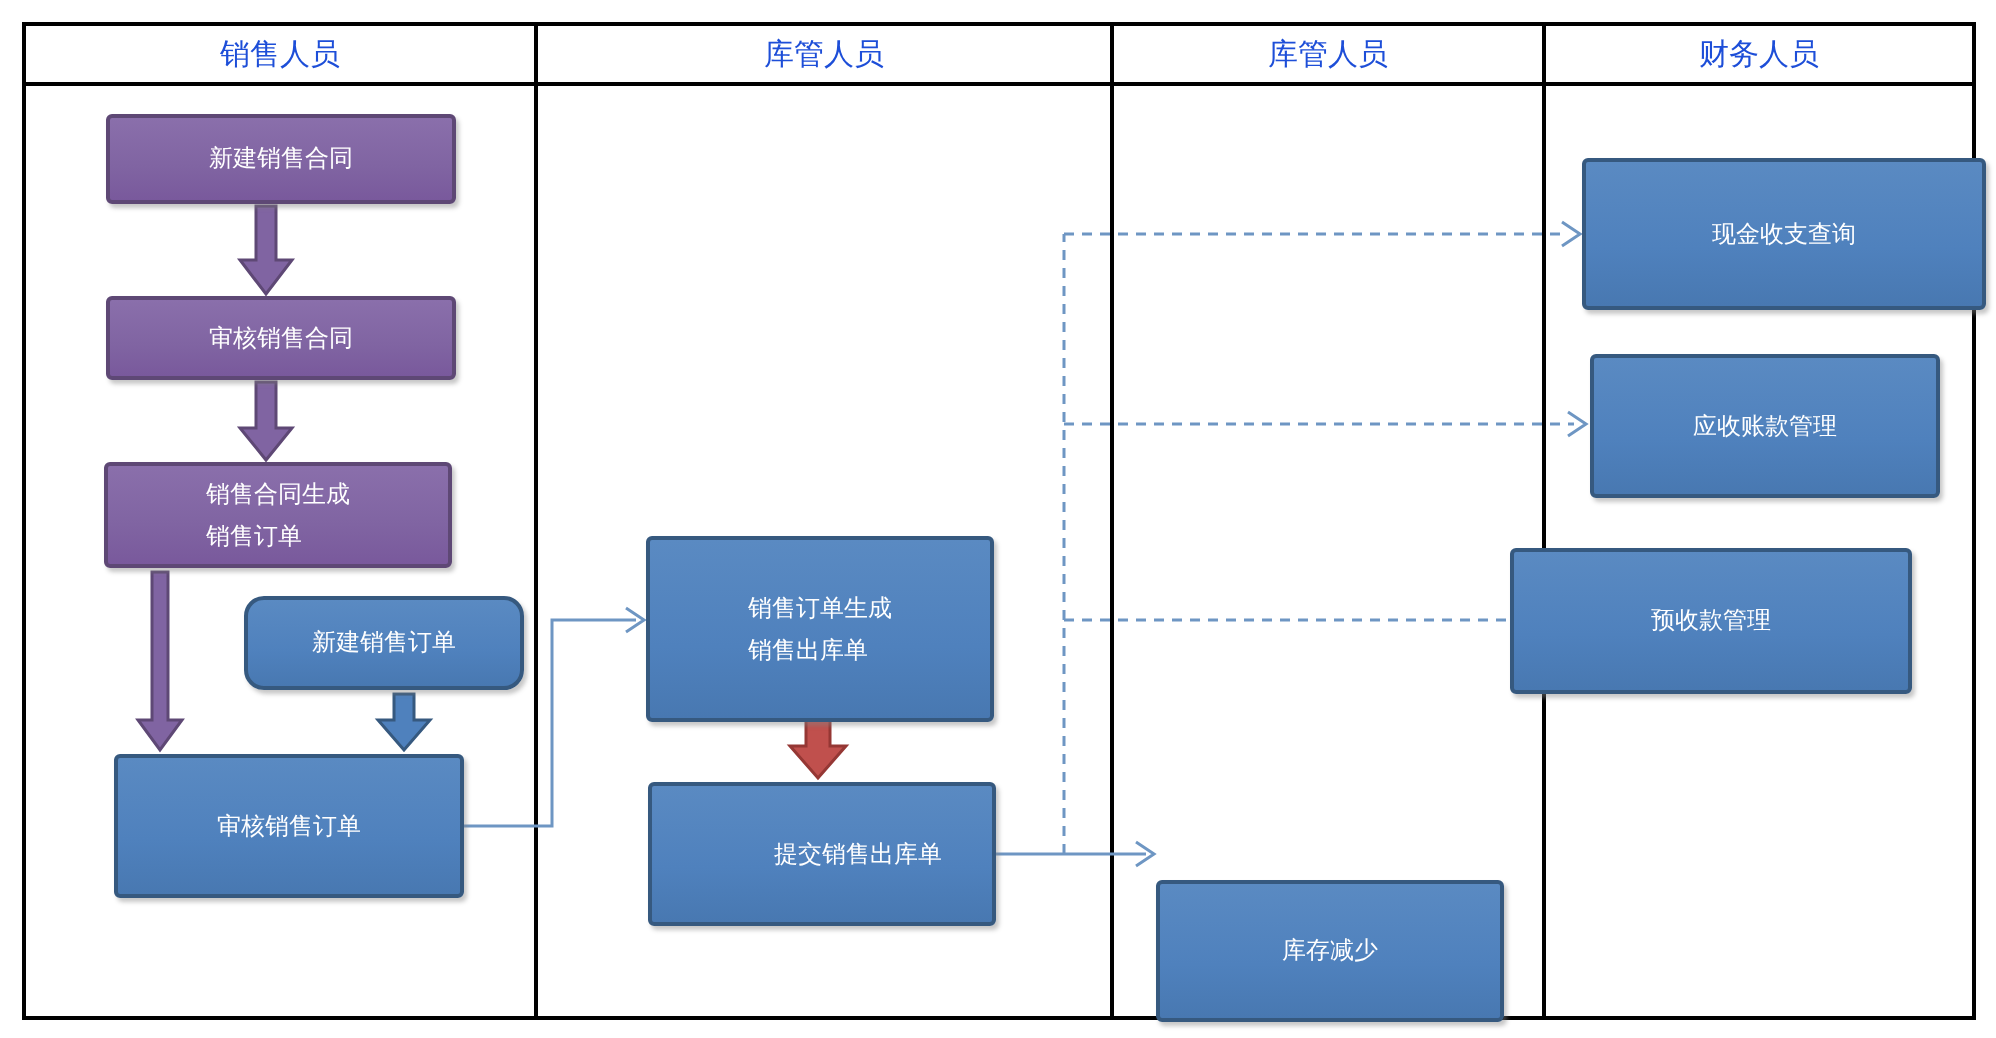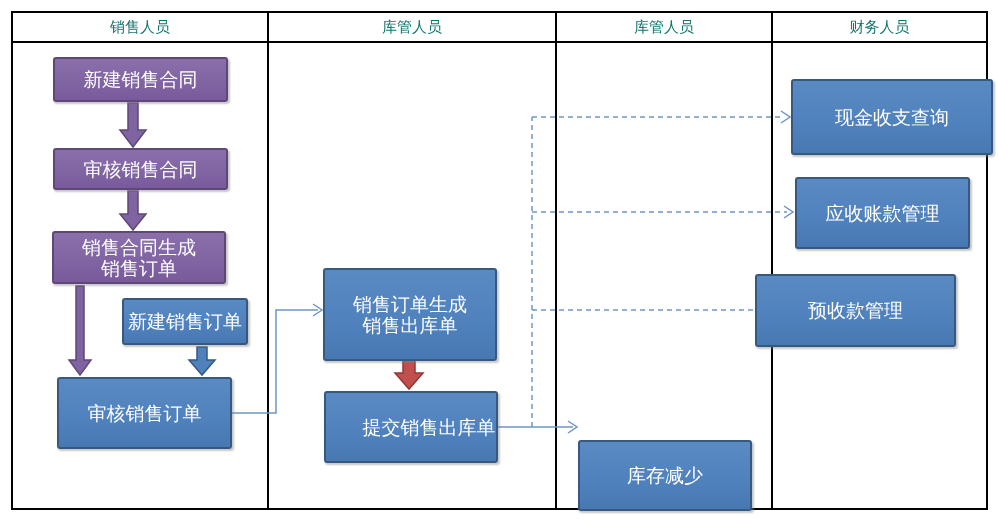--- a/index.html
+++ b/index.html
@@ -6,25 +6,25 @@
   .stage {
     position:relative;
     width:998px; height:519px;
     background:#ffffff;
     font-family:"DejaVu Sans","Liberation Sans",sans-serif;
     overflow:hidden;
   }
   .layer { position:absolute; left:0; top:0; }
   .lane-title {
     position:absolute; top:12px; height:30px; line-height:30px;
-    text-align:center; font-size:15px; color:#0f766e;
+    text-align:center; font-size:15px; color:#1d4ed8;
   }
   .box {
     position:absolute; display:flex; align-items:center; justify-content:center;
-    text-align:center; color:#ffffff; font-size:19px; line-height:21px;
+    text-align:left; color:#ffffff; font-size:12px; line-height:21px;
     box-sizing:border-box; border-radius:3px;
     box-shadow:1.5px 2px 2px rgba(130,130,130,0.45);
   }
   .purple {
     background:linear-gradient(#8a6fab 0%, #8064A2 60%, #79599c 100%);
     border:2px solid #5E4875;
   }
   .blue {
     background:linear-gradient(#5a8ac2 0%, #4F81BD 60%, #4878b1 100%);
     border:2px solid #36597F;
@@ -86,21 +86,21 @@
   </div>
   <div class="box purple" style="left:53px; top:148px; width:175px; height:42px;">
     <span>审核销售合同</span>
   </div>
   <div class="box purple" style="left:52px; top:231px; width:174px; height:53px;">
     <div>
       <span>销售合同生成</span><br>
       <span>销售订单</span>
     </div>
   </div>
-  <div class="box blue" style="left:122px; top:298px; width:126px; height:47px;">
+  <div class="box blue" style="left:122px; top:298px; width:140px; height:47px;border-radius:10px;">
     <span>新建销售订单</span>
   </div>
   <div class="box blue" style="left:57px; top:377px; width:175px; height:72px;">
     <span>审核销售订单</span>
   </div>
 
   <div class="box blue" style="left:323px; top:268px; width:174px; height:93px;">
     <div>
       <span>销售订单生成</span><br>
       <span>销售出库单</span>

